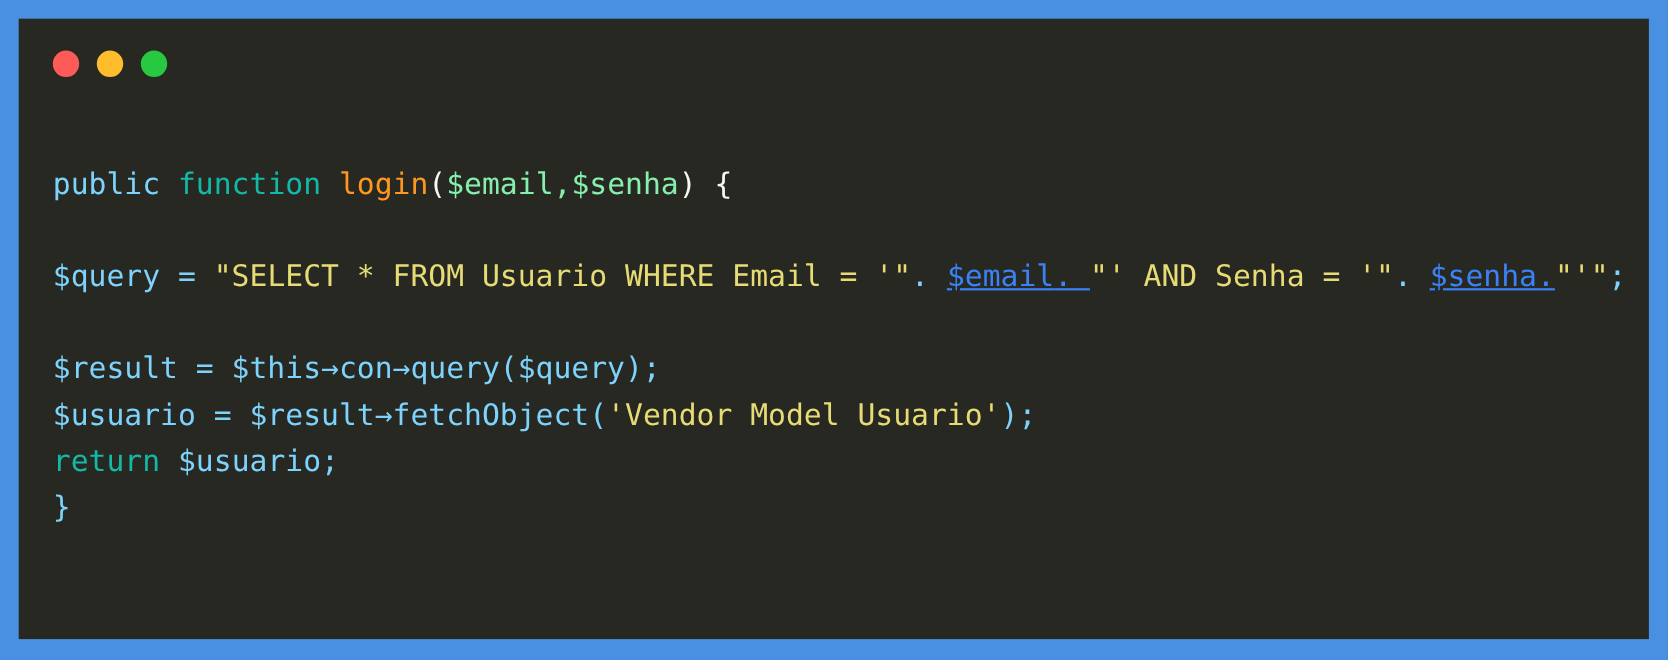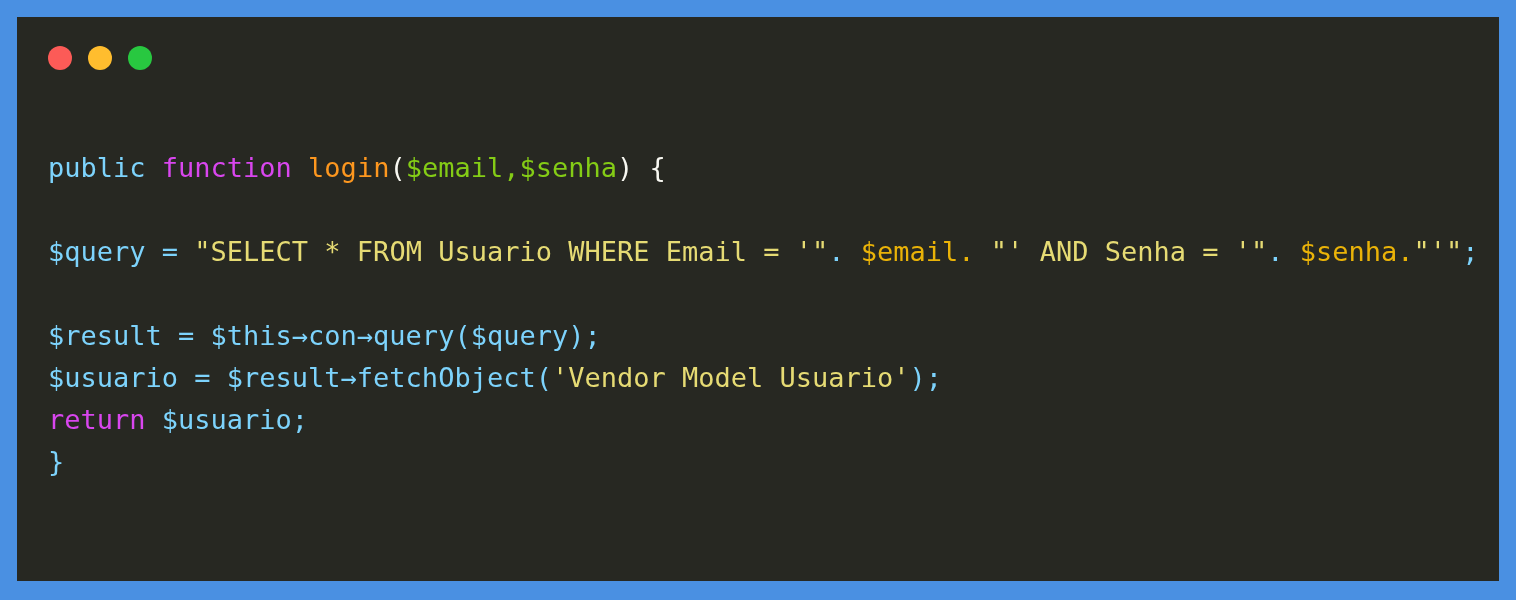--- a/index.html
+++ b/index.html
@@ -70,25 +70,25 @@
     letter-spacing: 0;
   }
 
   .line {
     height: 42px;
     white-space: pre;
   }
   .line.blank { height: 42px; }
 
   .tok-plain   { color: #7dd3fc; }
-  .tok-keyword { color: #d946ef; }
+  .tok-keyword { color: #14b8a6; }
   .tok-func    { color: #fd971f; text-align: right; }
-  .tok-var     { color: #84cc16; }
+  .tok-var     { color: #86efac; }
   .tok-string  { color: #e6db74; }
-  .tok-green   { color: #eab308; }
+  .tok-green   { color: #3b82f6; text-decoration: underline; }
   .tok-punct   { color: #f8f8f2; }
 </style>
 </head>
 <body>
 
 <div class="frame" style="background: rgb(74, 144, 226);">
   <div class="code-window" style="background: rgb(39, 40, 34);">
 
     <div class="titlebar">
       <div class="dots">

